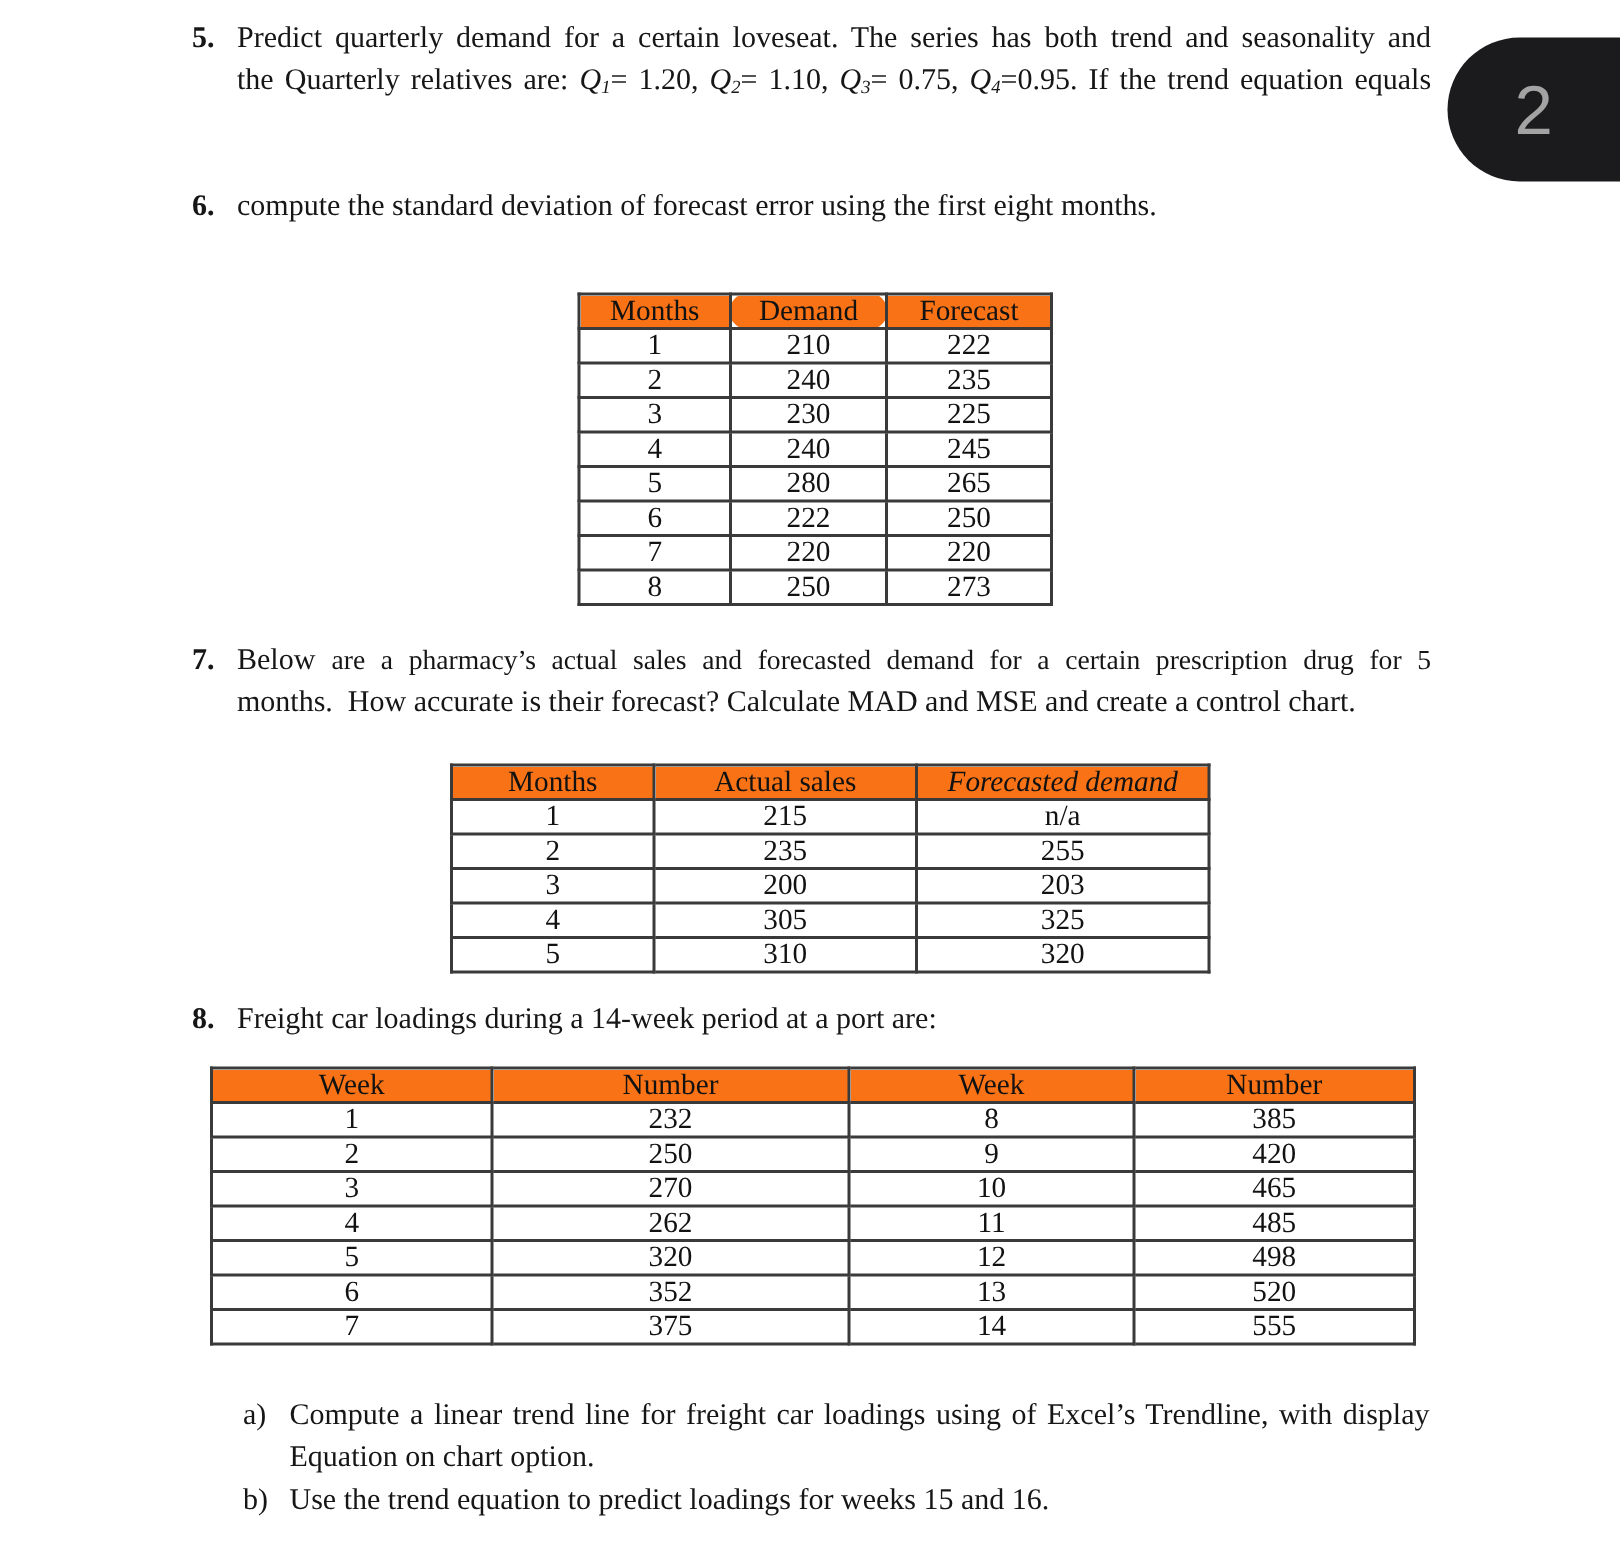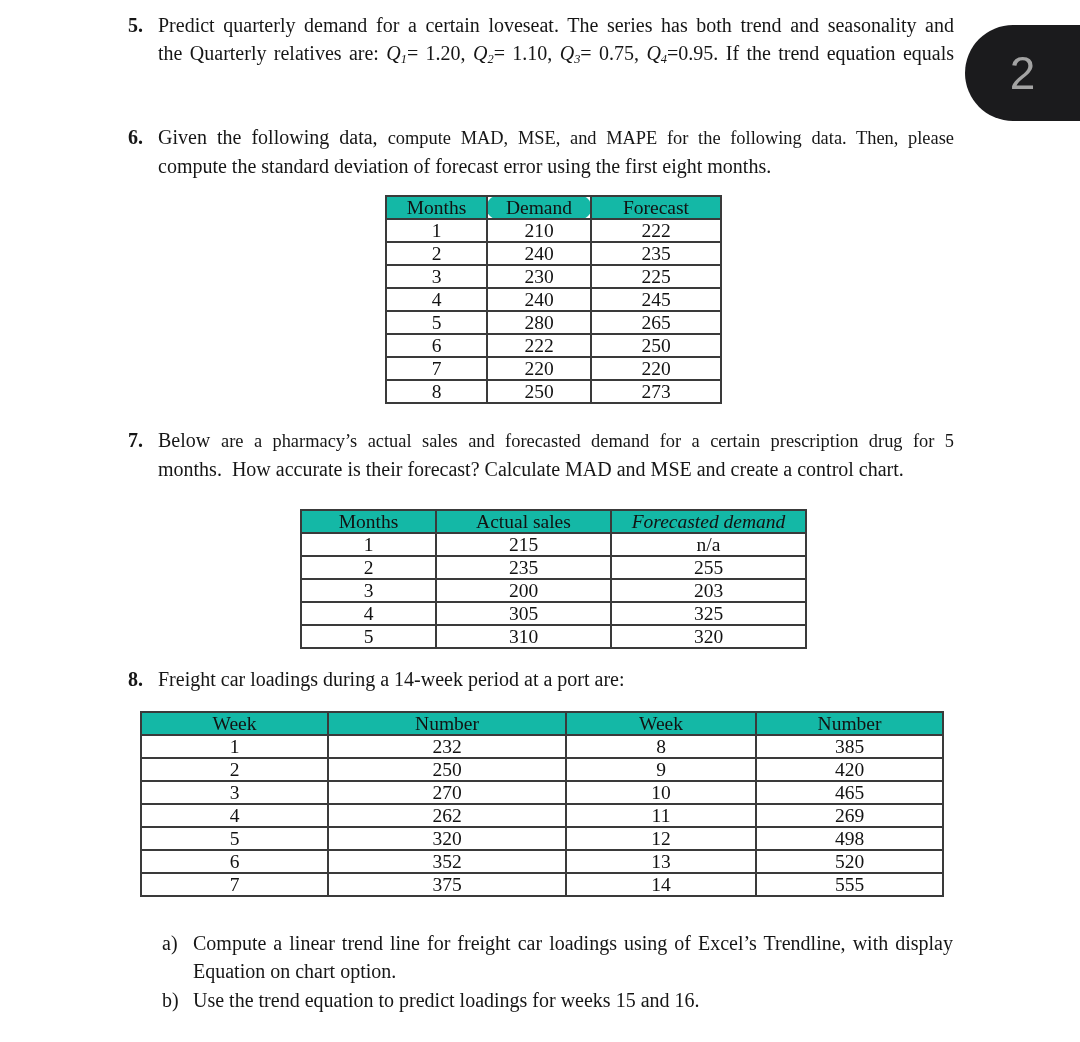--- a/index.html
+++ b/index.html
@@ -60,26 +60,26 @@
   }
   .dtable th, .dtable td {
     border: 2px solid #3a3a3a;
     font-weight: 400;
     text-align: center;
     padding: 0;
     height: 21px;
     line-height: 21px;
     overflow: hidden;
   }
-  .dtable th { background: #14b8a6; }
+  .dtable th { background: #f97316; }
 
   #table6 { left: 385px; top: 195px; width: 315px; }
   #table6 th:nth-child(1) { width: 101px; }
   #table6 th:nth-child(2) { width: 104px; border-radius: 10px; }
-  #table6 th:nth-child(3) { width: 130px; }
+  #table6 th:nth-child(3) { width: 110px; }
 
   #table7 { left: 300px; top: 509px; width: 487px; }
   #table7 th:nth-child(1) { width: 135px; }
   #table7 th:nth-child(2) { width: 175px; }
   #table7 th:nth-child(3) { width: 195px; font-style: italic; }
 
   #table8 { left: 140px; top: 711px; width: 802px; }
   #table8 th:nth-child(1) { width: 187px; }
   #table8 th:nth-child(2) { width: 238px; }
   #table8 th:nth-child(3) { width: 190px; }
@@ -105,21 +105,20 @@
   <div class="pnum">5.</div>
   <div class="ptext">
       <div class="tline jl"><span>Predict quarterly demand for a certain loveseat. The series has both trend and seasonality and</span></div>
       <div class="tline jl"><span>the Quarterly relatives are: </span><span class="it">Q</span><span class="subit">1</span><span>= 1.20, </span><span class="it">Q</span><span class="subit">2</span><span>= 1.10, </span><span class="it">Q</span><span class="subit">3</span><span>= 0.75, </span><span class="it">Q</span><span class="subit">4</span><span>=0.95. If the trend equation equals</span></div>
     </div>
 </section>
 
 <section class="problem" id="p6">
   <div class="pnum">6.</div>
   <div class="ptext">
-      <div class="tline jl"><span>Given the following data, </span><span class="sm">compute MAD, MSE, and MAPE for the following data. Then, please</span></div>
       <div class="tline"><span>compute the standard deviation of forecast error using the first eight months.</span></div>
     </div>
 </section>
 
 <table class="dtable" id="table6">
     <thead>
       <tr>
         <th>Months</th>
         <th>Demand</th>
         <th>Forecast</th>
@@ -246,21 +245,21 @@
       <tr>
         <td>3</td>
         <td>270</td>
         <td>10</td>
         <td>465</td>
       </tr>
       <tr>
         <td>4</td>
         <td>262</td>
         <td>11</td>
-        <td>269</td>
+        <td>485</td>
       </tr>
       <tr>
         <td>5</td>
         <td>320</td>
         <td>12</td>
         <td>498</td>
       </tr>
       <tr>
         <td>6</td>
         <td>352</td>

